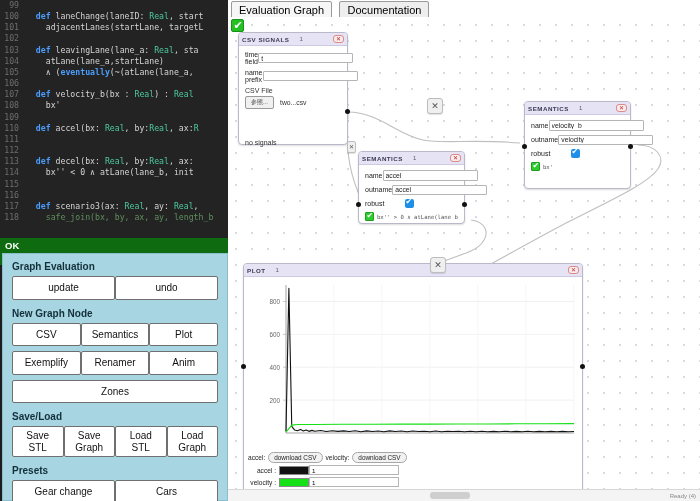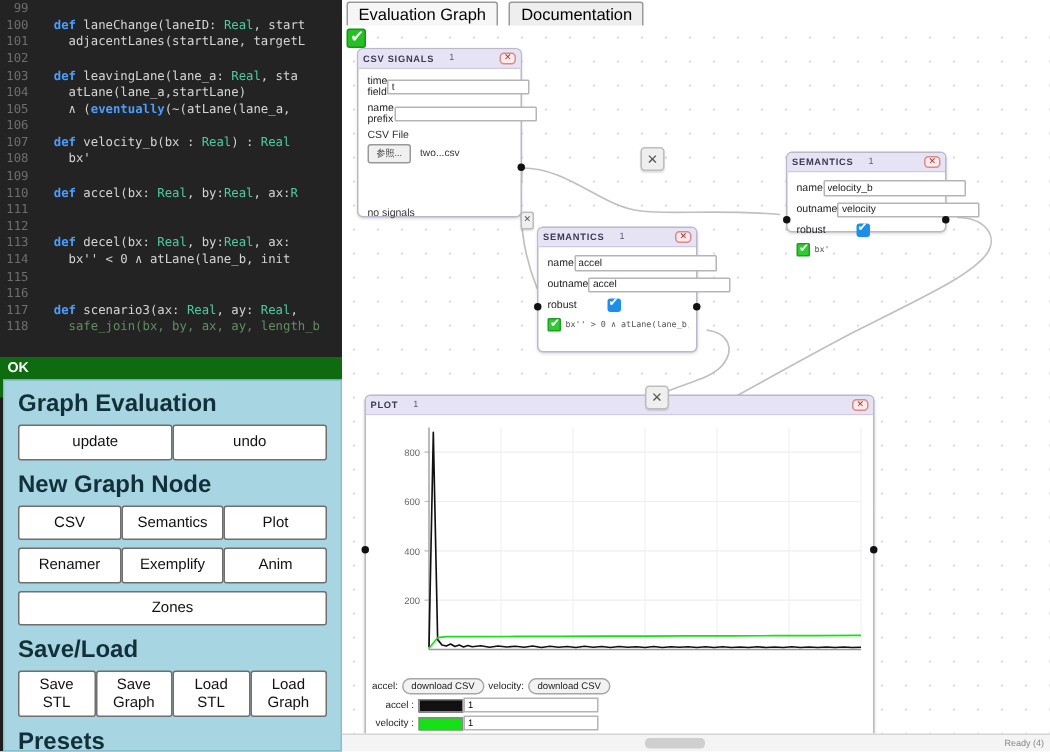--- a/index.html
+++ b/index.html
@@ -38,21 +38,21 @@
     background: #0f6b0f; color: #ffffff;
     font-size: 9.5px; font-weight: bold; line-height: 15px; padding-left: 5px;
   }
 
   #panel {
     position: absolute; left: 2px; top: 253px; width: 226px; height: 248px;
     background: #a8d5e2; border: 1px solid #8bbecd;
     padding: 7px 9px;
   }
   .sec-title {
-    font-size: 16px; font-weight: bold; color: #12303a;
+    font-size: 10px; font-weight: bold; color: #12303a;
     margin: 0 0 4px 0;
   }
   .sec-title.sp { margin-top: 8px; }
   .btn-row { display: flex; margin-bottom: 5px; }
   .pbtn {
     flex: 1 1 0; background: #ffffff; border: 1px solid #6f6f6f;
     border-radius: 2px; font-size: 10px; color: #111;
     text-align: center; padding: 5px 2px; cursor: pointer;
     font-family: "Liberation Sans", sans-serif; line-height: 1.15;
   }
@@ -240,22 +240,22 @@
         <div class="pbtn">undo</div>
       </div>
 
       <div class="sec-title sp">New Graph Node</div>
       <div class="btn-row">
         <div class="pbtn">CSV</div>
         <div class="pbtn">Semantics</div>
         <div class="pbtn">Plot</div>
       </div>
       <div class="btn-row">
+        <div class="pbtn">Exemplify</div>
         <div class="pbtn">Renamer</div>
-        <div class="pbtn">Exemplify</div>
         <div class="pbtn">Anim</div>
       </div>
       <div class="btn-row">
         <div class="pbtn">Zones</div>
       </div>
 
       <div class="sec-title sp">Save/Load</div>
       <div class="btn-row">
         <div class="pbtn two-line">
           <span>Save</span><br>
@@ -322,21 +322,21 @@
         <div class="file-label">CSV File</div>
         <div class="file-row">
           <span class="file-btn">参照...</span>
           <span class="file-name">two...csv</span>
         </div>
         <div class="nosig">no signals</div>
       </div>
       <div class="port" style="right:-3px;top:76px;"></div>
     </div>
 
-    <div class="node" style="left:130px;top:134px;width:107px;height:84px;">
+    <div class="node" style="left:130px;top:134px;width:107px;height:73px;">
       <div class="node-head">
         <span class="node-title">SEMANTICS</span>
         <span class="node-count">1</span>
         <span class="node-close">✕</span>
       </div>
       <div class="node-body">
         <div class="frow">
           <span class="flabel">name</span>
           <input class="finput" value="accel" style="">
         </div>
@@ -350,21 +350,21 @@
         </div>
         <div class="formula-row">
           <span class="green-chip"></span>
           <span class="formula-text">bx'' &gt; 0 ∧ atLane(lane_b, initLane_b)</span>
         </div>
       </div>
       <div class="port" style="left:-3px;top:50px;"></div>
       <div class="port" style="right:-3px;top:50px;"></div>
     </div>
 
-    <div class="node" style="left:296px;top:84px;width:107px;height:54px;">
+    <div class="node" style="left:296px;top:84px;width:107px;height:88px;">
       <div class="node-head">
         <span class="node-title">SEMANTICS</span>
         <span class="node-count">1</span>
         <span class="node-close">✕</span>
       </div>
       <div class="node-body">
         <div class="frow">
           <span class="flabel">name</span>
           <input class="finput" value="velocity_b" style="">
         </div>

